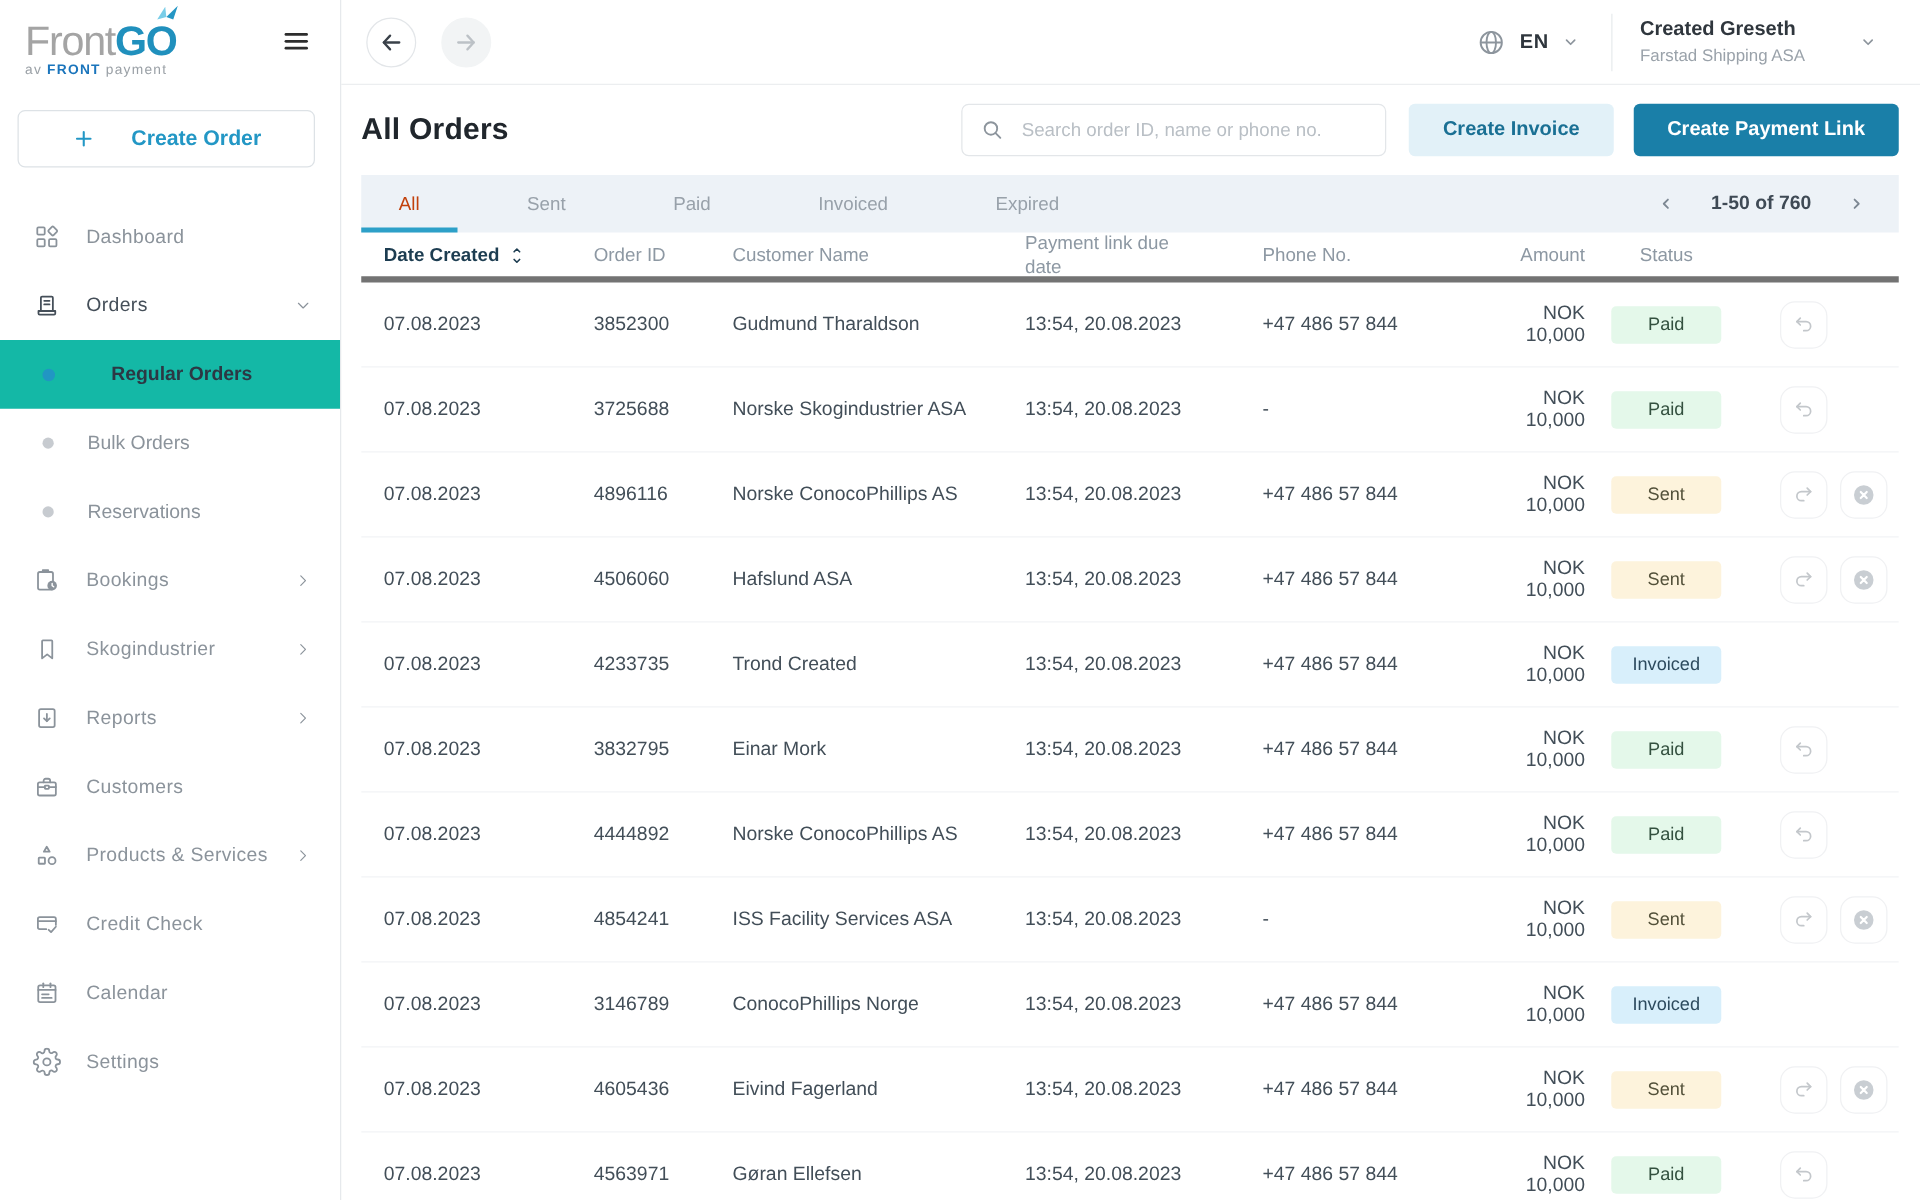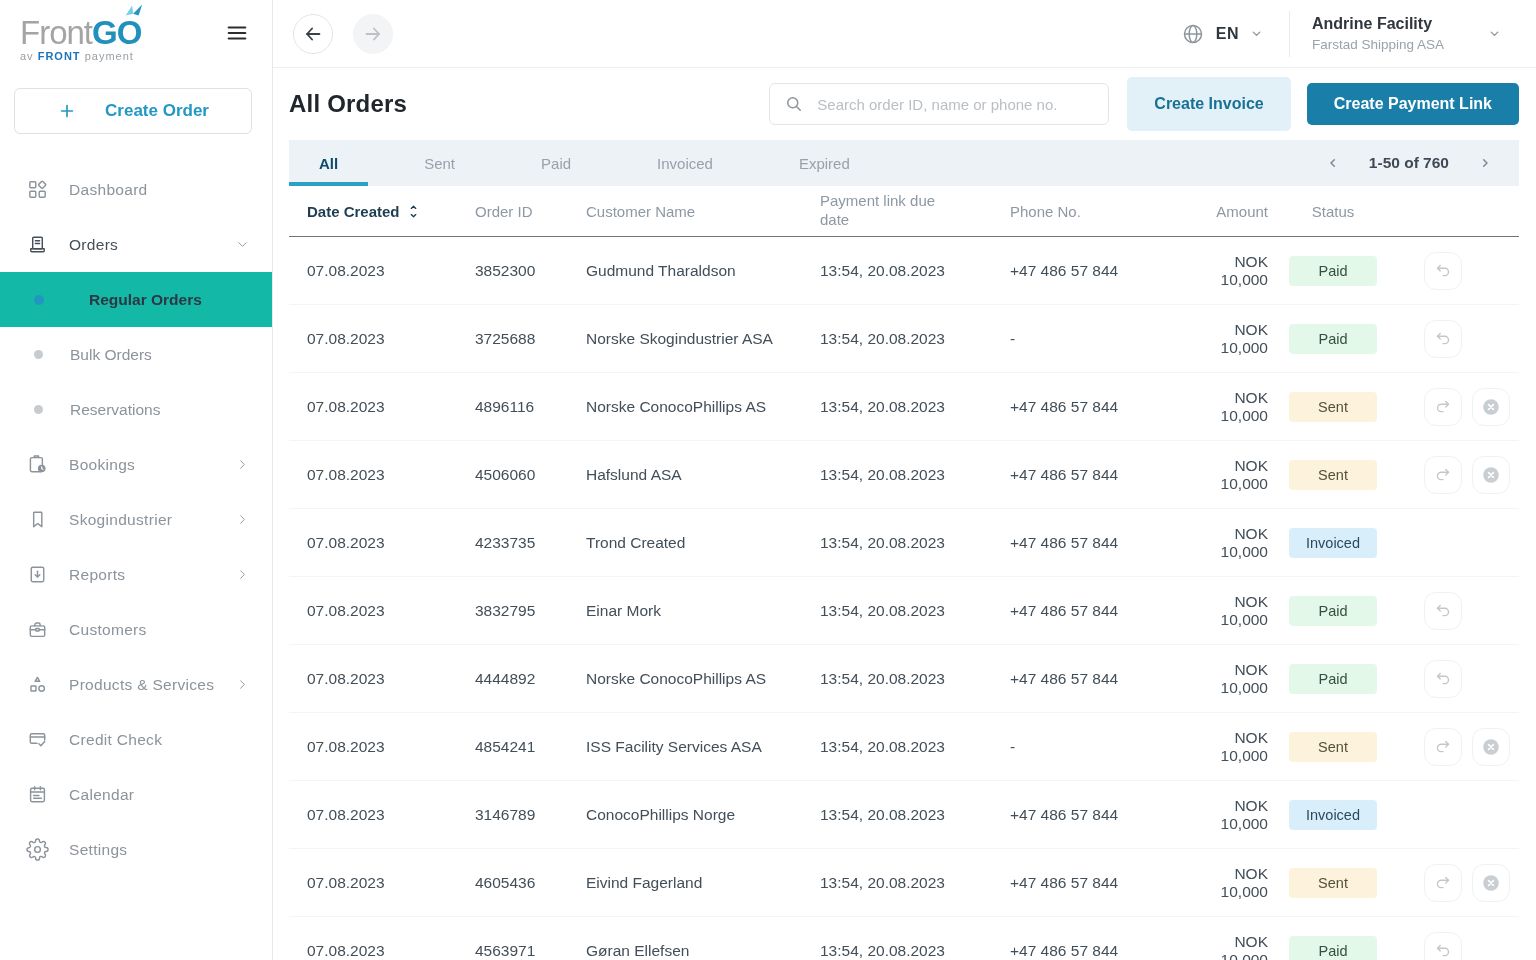--- a/index.html
+++ b/index.html
@@ -48,34 +48,34 @@
   .user-name { font-size:16px; font-weight:bold; color:#2f363d; }
   .user-company { font-size:13.5px; color:#9aa2aa; margin-top:4px; }
 
   .main { flex:1; padding:0 17px 0 16px; overflow:hidden; }
   .title-row { height:72px; display:flex; align-items:center; }
   h1 { font-size:24px; color:#20262c; margin:0; flex:1; font-weight:bold; letter-spacing:.2px; }
   .search { width:340px; height:42px; border:1px solid #e3e6e9; border-radius:6px; display:flex; align-items:center; gap:11px; padding:0 14px; margin-right:18px; background:#fff; }
   .search svg { color:#8d959d; }
   .search input { border:none; outline:none; flex:1; font-size:15px; color:#3f4a55; font-family:inherit; background:transparent; }
   .search input::placeholder { color:#b9bfc5; }
-  .btn-light { height:54px; padding:0 27px; background:#e2f1f8; color:#1a7094; border:none; border-radius:5px; font-size:16px; font-weight:bold; cursor:pointer; margin-right:16px; font-family:inherit; }
+  .btn-light { height:42px; padding:0 27px; background:#e2f1f8; color:#1a7094; border:none; border-radius:5px; font-size:16px; font-weight:bold; cursor:pointer; margin-right:16px; font-family:inherit; }
   .btn-primary { height:42px; padding:0 27px; background:#1a7fa8; color:#fff; border:none; border-radius:5px; font-size:16px; font-weight:bold; cursor:pointer; font-family:inherit; }
 
   .tabs-row { height:46px; background:#edf2f7; display:flex; align-items:stretch; }
   .tabs { display:flex; }
   .tab { padding:0 30px; margin-right:26px; display:flex; align-items:center; font-size:15px; color:#98a1aa; cursor:pointer; position:relative; }
-  .tab.active { color:#0c4a6e; font-weight:bold; }
+  .tab.active { color:#c2410c; font-weight:normal; }
   .tab.active::after { content:""; position:absolute; left:0; right:0; bottom:0; height:4px; background:#2da0c8; }
   .pager { margin-left:auto; display:flex; align-items:center; gap:24px; padding-right:22px; }
   .pager-btn { background:none; border:none; cursor:pointer; color:#7d8893; padding:4px; }
   .pager-label { font-size:15.5px; font-weight:bold; color:#3f4a55; }
 
   .grid { display:grid; grid-template-columns:168px 111px 234px 190px 180px 78px 130px 1fr; align-items:center; padding-left:18px; }
-  .thead { height:51px; border-bottom:1px solid #737373; color:#8d98a3; font-size:15px; }
+  .thead { height:40px; border-bottom:5px solid #737373; color:#8d98a3; font-size:15px; }
   .th-date { color:#1d3d51; font-weight:bold; display:flex; align-items:center; gap:8px; cursor:pointer; }
   .sort { color:#1d3d51; }
   .th-wrap { max-width:120px; line-height:1.25; }
   .th-amount { text-align:right; }
   .th-status { text-align:center; }
 
   .row { height:68px; border-bottom:1px solid #f2f4f6; font-size:15.5px; color:#424e58; }
   .cell.amount { text-align:right; }
   .status-cell { display:flex; justify-content:center; }
   .badge { display:inline-block; min-width:88px; text-align:center; padding:7px 6px; border-radius:4px; font-size:14.5px; }
@@ -258,21 +258,21 @@
           <ellipse cx="12" cy="12" rx="3.8" ry="8.5"></ellipse>
         </svg>
       <span>EN</span>
       <svg class="caret" width="13" height="13" viewBox="0 0 24 24" fill="none" stroke="currentColor" stroke-width="2.5" stroke-linecap="round" stroke-linejoin="round">
           <polyline points="6 9.5 12 15.5 18 9.5"></polyline>
         </svg>
     </div>
     <div class="vdiv"></div>
     <div class="user">
       <div class="user-text">
-        <div class="user-name">Andrine Facility</div>
+        <div class="user-name">Created Greseth</div>
         <div class="user-company">Farstad Shipping ASA</div>
       </div>
       <svg class="caret" width="13" height="13" viewBox="0 0 24 24" fill="none" stroke="currentColor" stroke-width="2.5" stroke-linecap="round" stroke-linejoin="round">
           <polyline points="6 9.5 12 15.5 18 9.5"></polyline>
         </svg>
     </div>
   </header>
 
   <main class="main">
     <div class="title-row">

